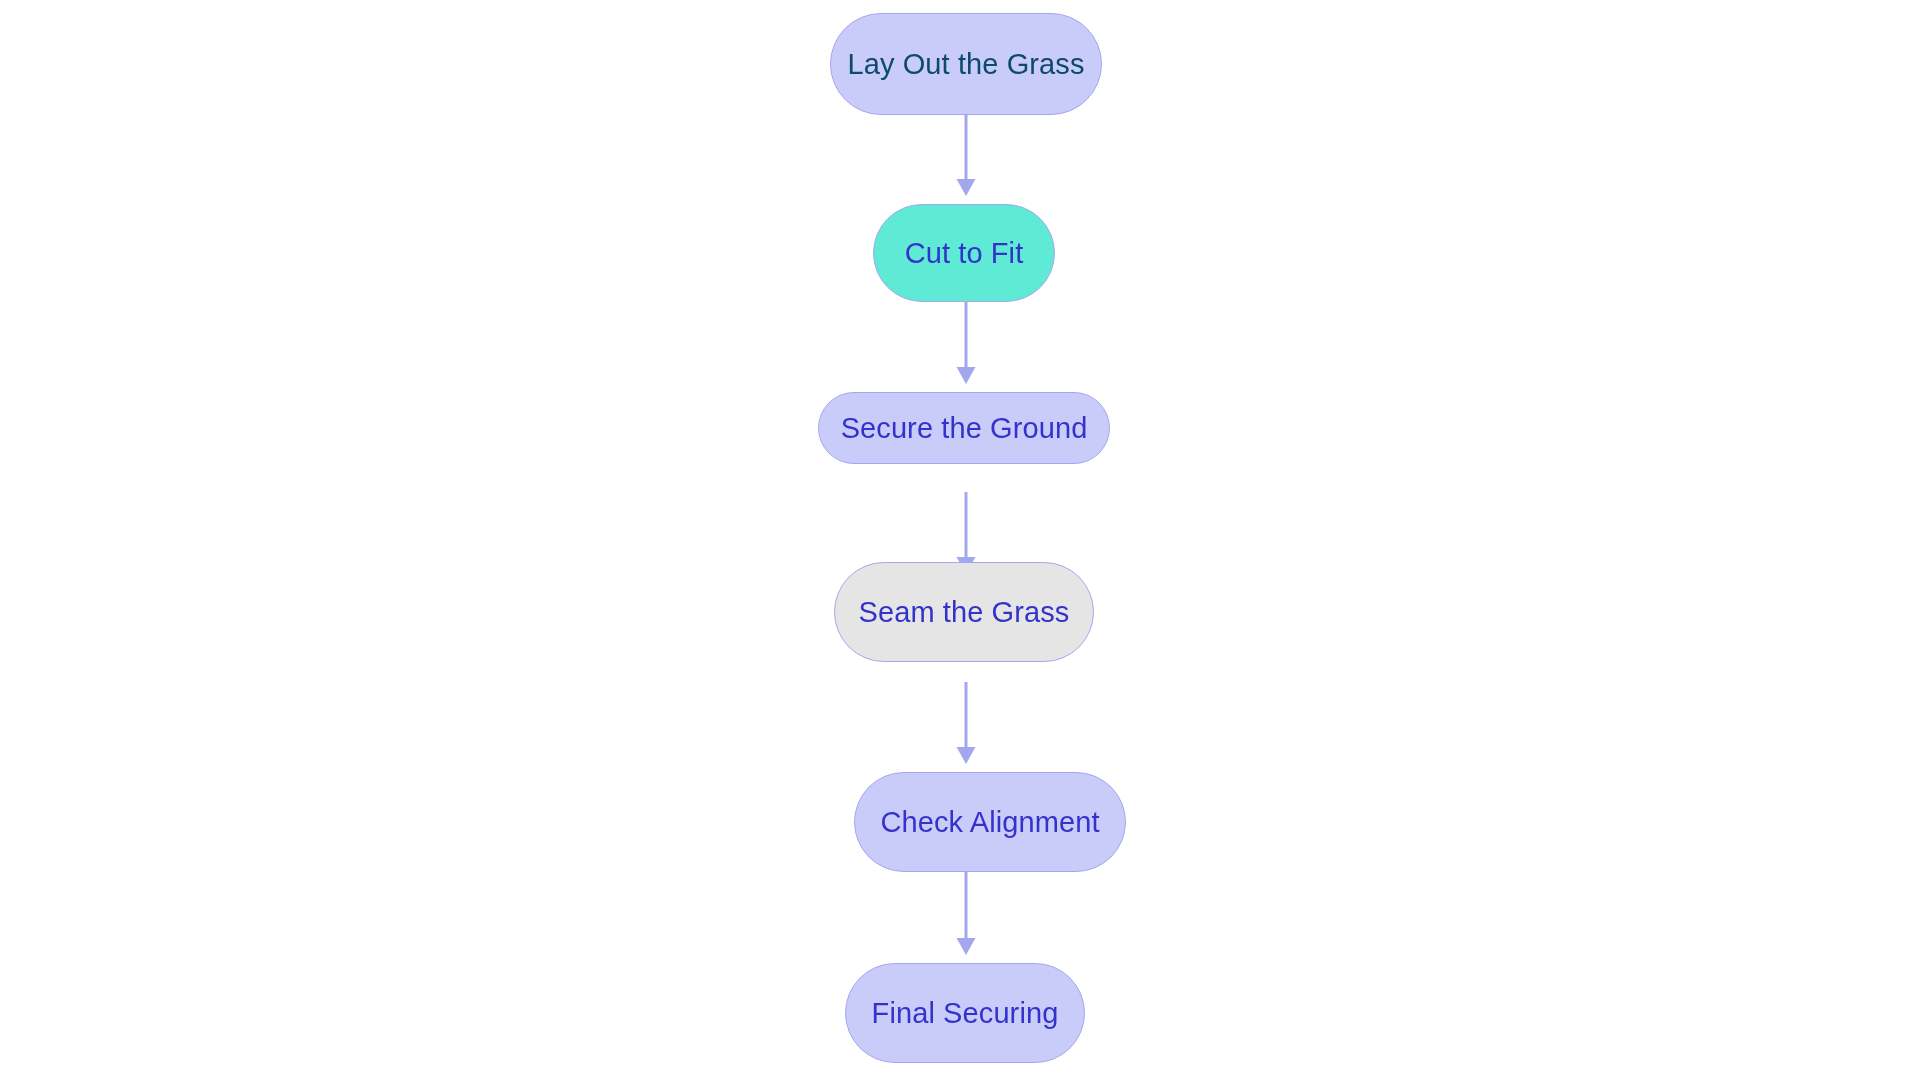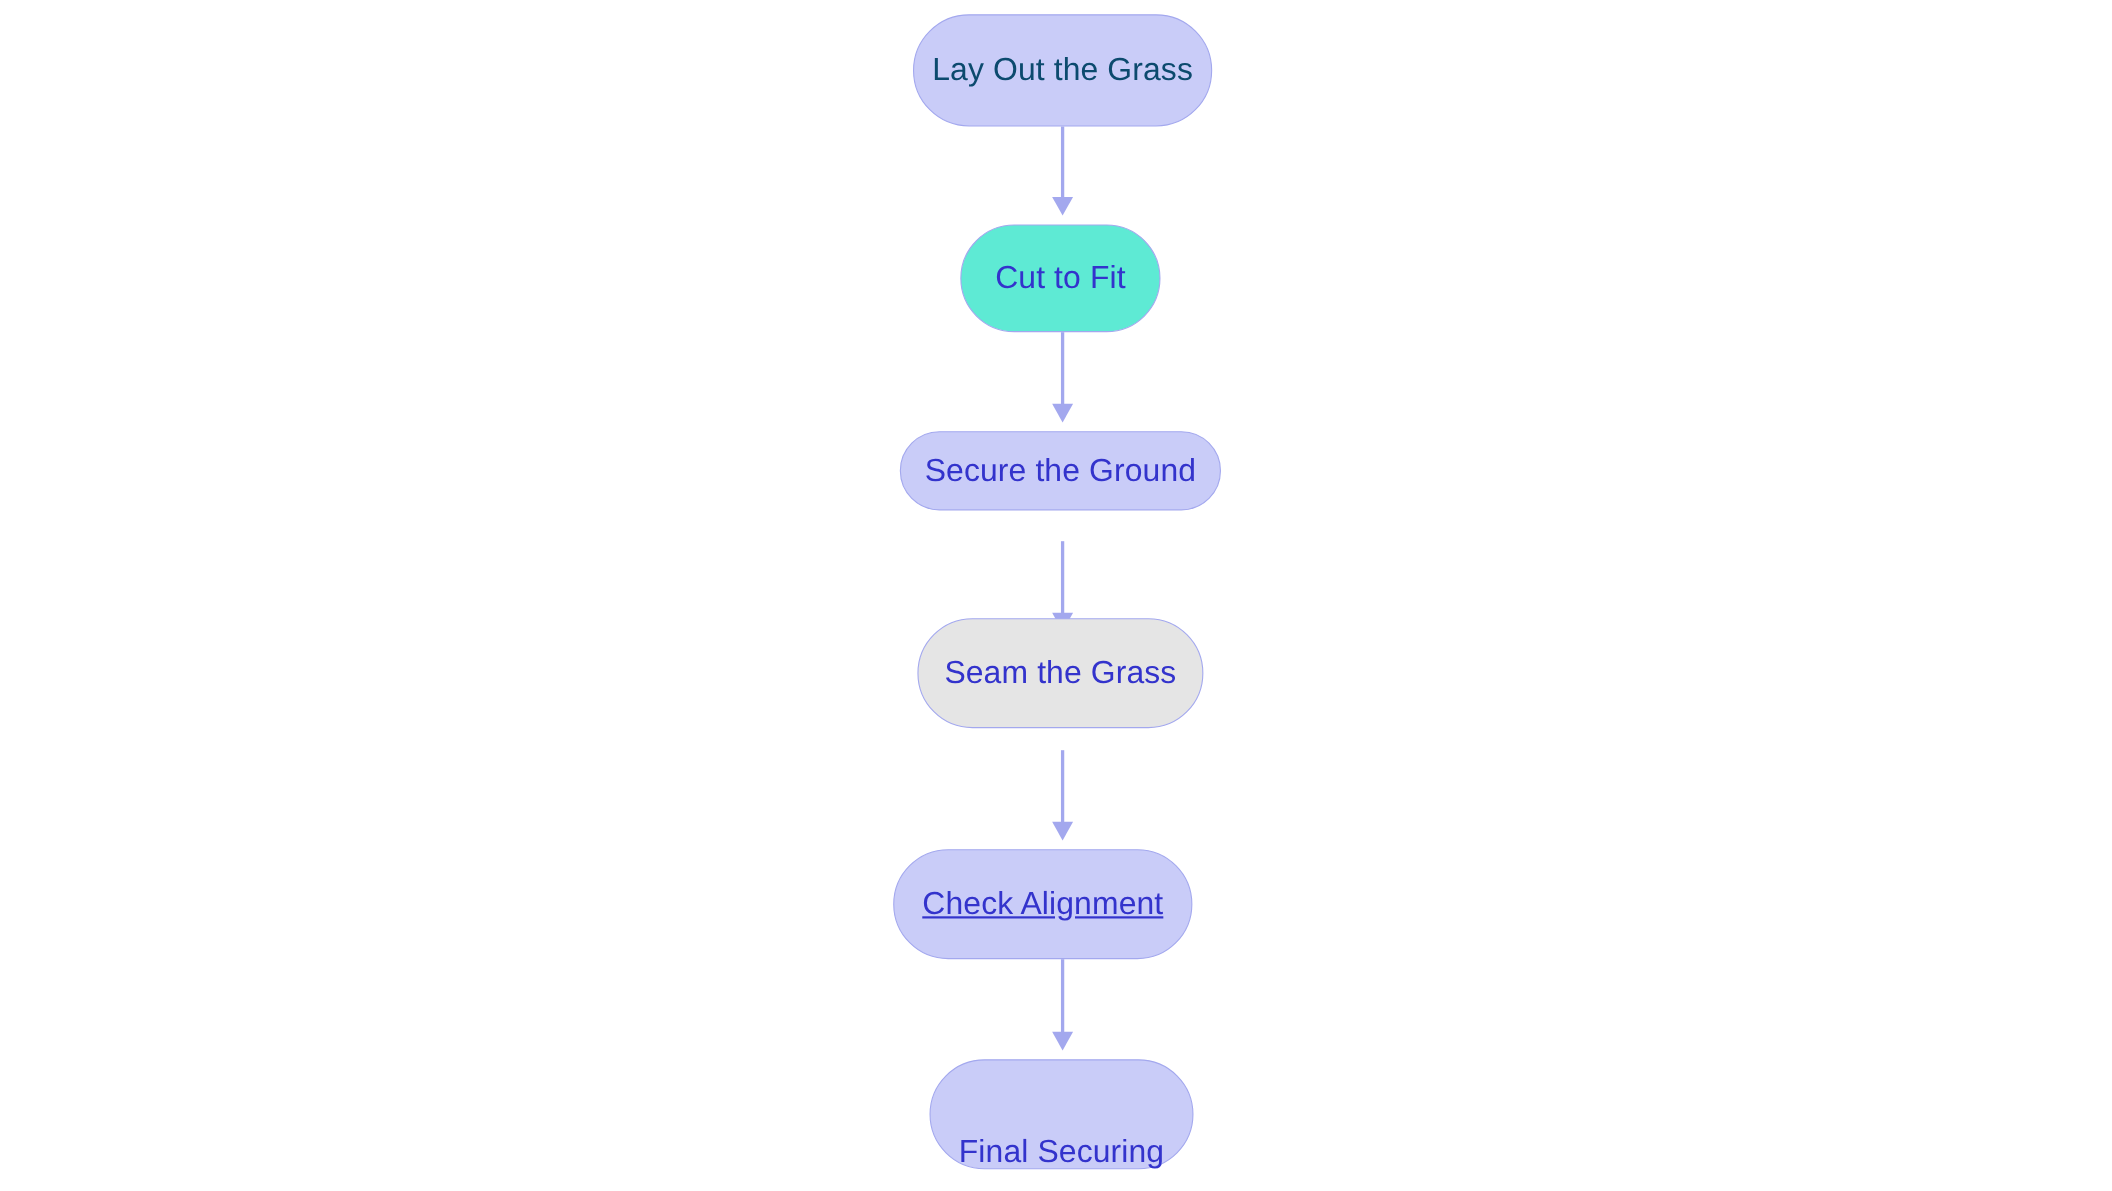--- a/index.html
+++ b/index.html
@@ -93,21 +93,21 @@
       </div>
       <div class="flow-node" style="left: 873px; top: 204px; width: 182px; height: 98px; background: #5eead4; border-color: rgb(163, 168, 238); color: rgb(51, 51, 204);">
         <span class="node-label">Cut to Fit</span>
       </div>
       <div class="flow-node" style="left: 818px; top: 392px; width: 292px; height: 72px; background: rgb(201, 204, 248); border-color: rgb(163, 168, 238); color: rgb(51, 51, 204);">
         <span class="node-label">Secure the Ground</span>
       </div>
       <div class="flow-node" style="left: 834px; top: 562px; width: 260px; height: 100px; background: #e5e5e5; border-color: rgb(163, 168, 238); color: rgb(51, 51, 204);">
         <span class="node-label">Seam the Grass</span>
       </div>
-      <div class="flow-node" style="left: 812px; top: 772px; width: 272px; height: 100px; background: rgb(201, 204, 248); border-color: rgb(163, 168, 238); color: rgb(51, 51, 204); text-decoration: underline;">
+      <div class="flow-node" style="left: 854px; top: 772px; width: 272px; height: 100px; background: rgb(201, 204, 248); border-color: rgb(163, 168, 238); color: rgb(51, 51, 204);">
         <span class="node-label">Check Alignment</span>
       </div>
-      <div class="flow-node" style="left: 845px; top: 963px; width: 240px; height: 100px; background: rgb(201, 204, 248); border-color: rgb(163, 168, 238); color: rgb(51, 51, 204); align-items: flex-end;">
+      <div class="flow-node" style="left: 845px; top: 963px; width: 240px; height: 100px; background: rgb(201, 204, 248); border-color: rgb(163, 168, 238); color: rgb(51, 51, 204);">
         <span class="node-label">Final Securing</span>
       </div>
     </div>
 
 </div>
 
 </body></html>

